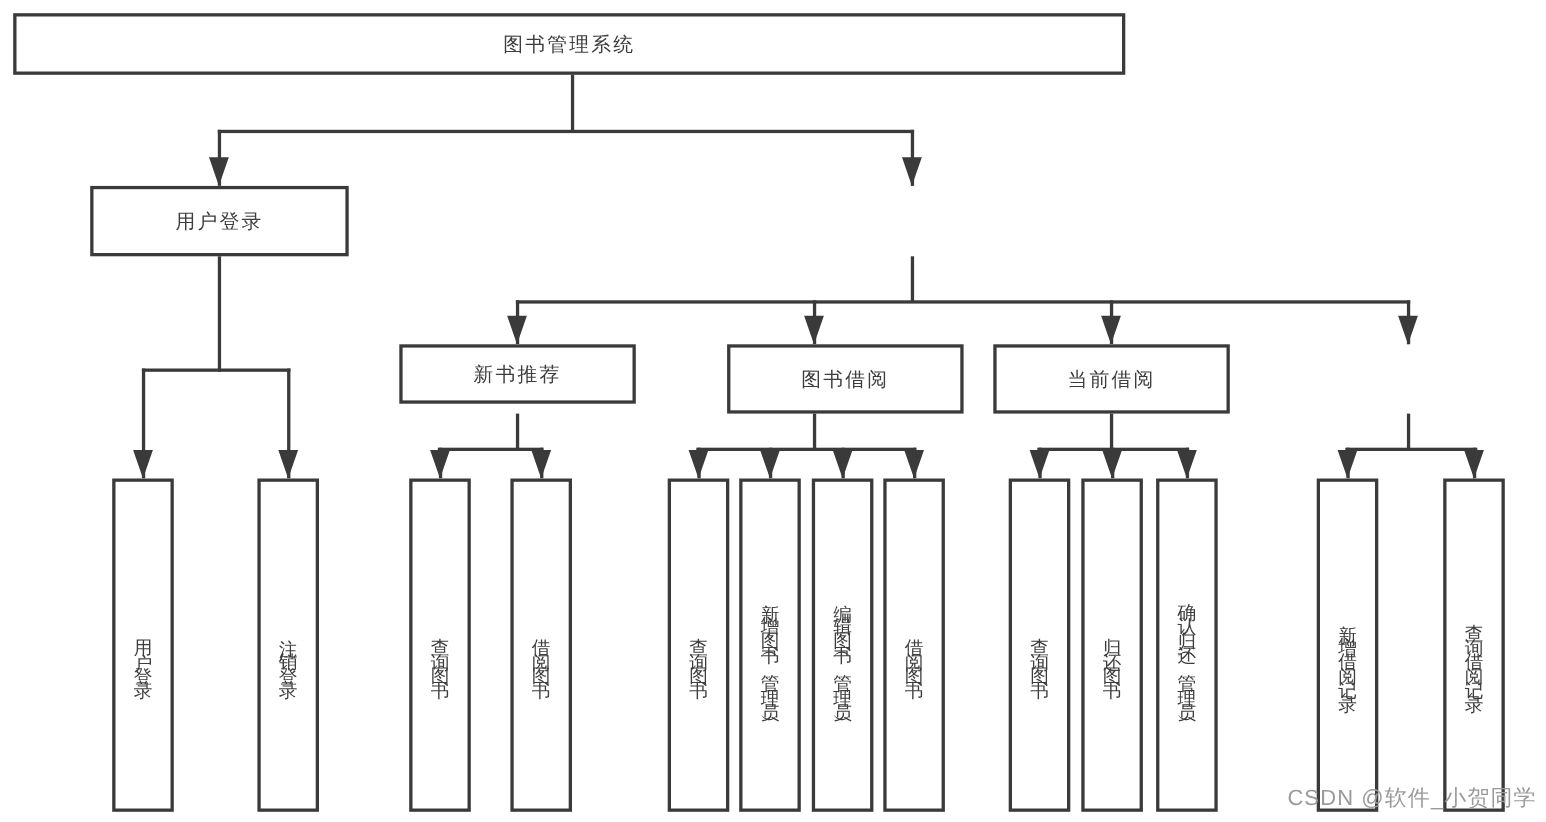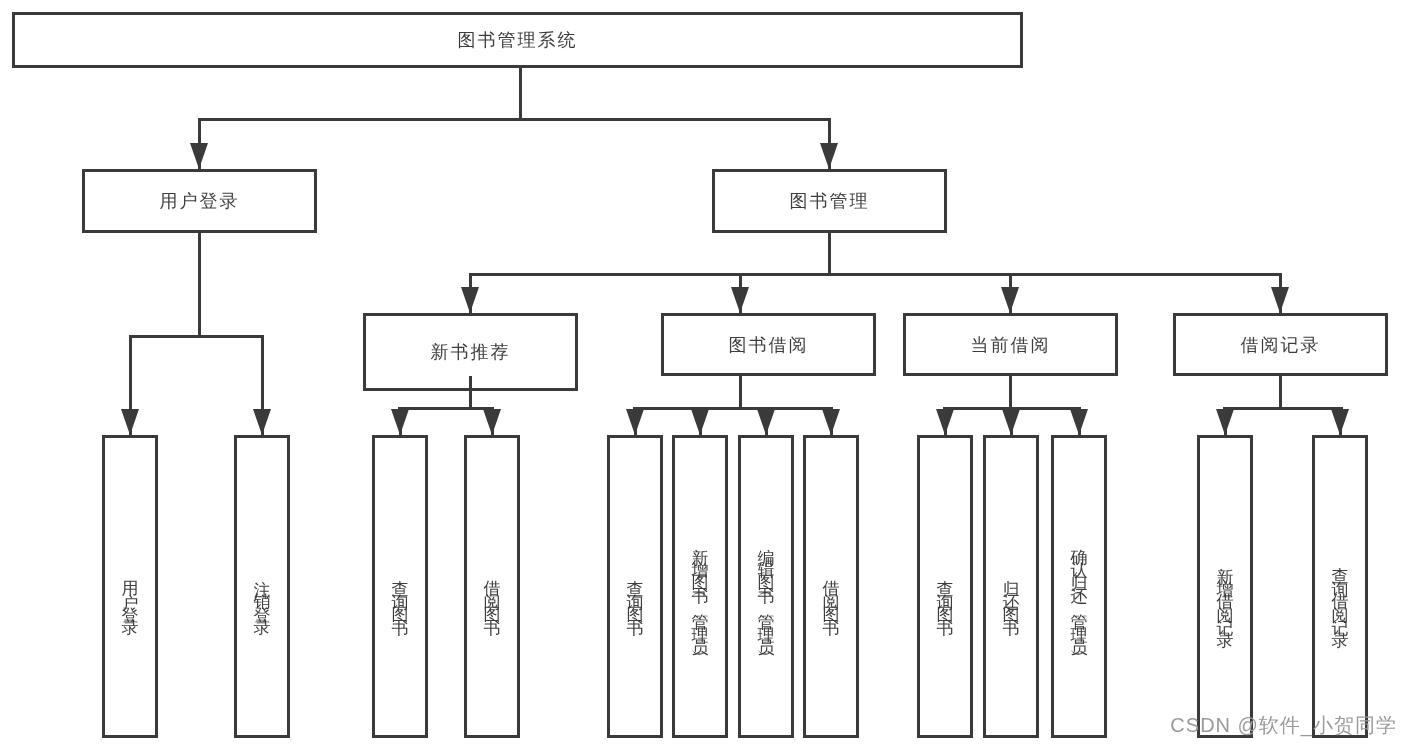--- a/index.html
+++ b/index.html
@@ -78,54 +78,48 @@
 
   <div class="vline" style="left:519px; top:68px; height:52px;"></div>
   <div class="hline" style="left:198px; top:118px; width:633px;"></div>
   <div class="vline" style="left:198px; top:118px; height:51px;"></div>
   <div class="vline" style="left:828px; top:118px; height:51px;"></div>
   <div class="arrow" style="left:190px; top:143px;"></div>
   <div class="arrow" style="left:820px; top:143px;"></div>
 
   <div class="box" style="left:82px; top:169px; width:235px; height:64px;">
     <span class="hlabel">用户登录</span>
-  </div>
-  <div class="box" style="left:712px; top:169px; width:235px; height:64px;">
-    <span class="hlabel">图书管理</span>
   </div>
 
   <div class="vline" style="left:198px; top:233px; height:105px;"></div>
   <div class="hline" style="left:129px; top:335px; width:135px;"></div>
   <div class="vline" style="left:129px; top:335px; height:100px;"></div>
   <div class="vline" style="left:261px; top:335px; height:100px;"></div>
   <div class="arrow" style="left:121px; top:409px;"></div>
   <div class="arrow" style="left:253px; top:409px;"></div>
 
   <div class="vline" style="left:828px; top:233px; height:42px;"></div>
   <div class="hline" style="left:469px; top:273px; width:813px;"></div>
   <div class="vline" style="left:469px; top:273px; height:40px;"></div>
   <div class="vline" style="left:739px; top:273px; height:40px;"></div>
   <div class="vline" style="left:1009px; top:273px; height:40px;"></div>
   <div class="vline" style="left:1279px; top:273px; height:40px;"></div>
   <div class="arrow" style="left:461px; top:287px;"></div>
   <div class="arrow" style="left:731px; top:287px;"></div>
   <div class="arrow" style="left:1001px; top:287px;"></div>
   <div class="arrow" style="left:1271px; top:287px;"></div>
 
-  <div class="box" style="left:363px; top:313px; width:215px; height:78px;">
+  <div class="box" style="left:363px; top:313px; width:215px; height:54px;">
     <span class="hlabel">新书推荐</span>
   </div>
   <div class="box" style="left:633px; top:313px; width:215px; height:63px;margin-left:28px;">
     <span class="hlabel">图书借阅</span>
   </div>
   <div class="box" style="left:903px; top:313px; width:215px; height:63px;">
     <span class="hlabel">当前借阅</span>
-  </div>
-  <div class="box" style="left:1173px; top:313px; width:215px; height:63px;">
-    <span class="hlabel">借阅记录</span>
   </div>
 
   <div class="vline" style="left:469px; top:376px; height:34px;"></div>
   <div class="hline" style="left:398px; top:407px; width:96px;"></div>
   <div class="vline" style="left:399px; top:407px; height:28px;"></div>
   <div class="vline" style="left:491px; top:407px; height:28px;"></div>
   <div class="arrow" style="left:391px; top:409px;"></div>
   <div class="arrow" style="left:483px; top:409px;"></div>
 
   <div class="vline" style="left:739px; top:376px; height:34px;"></div>

